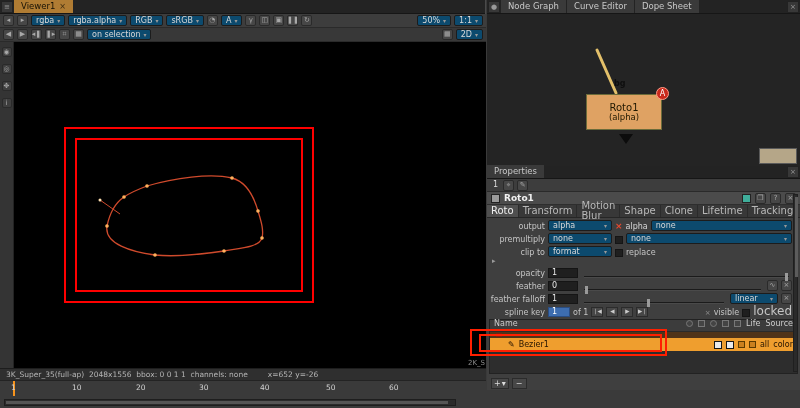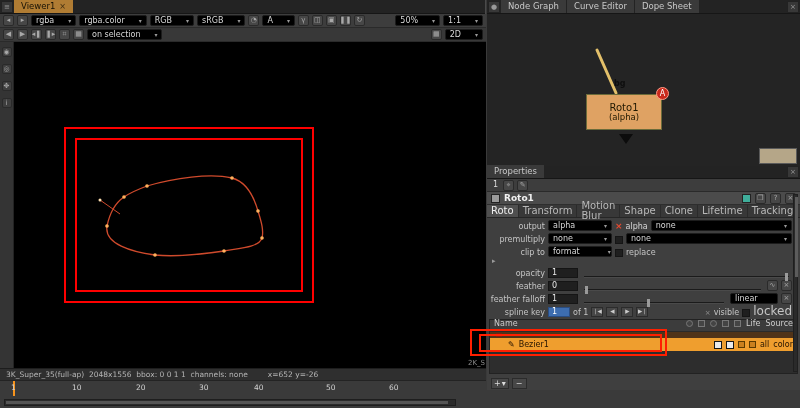--- a/index.html
+++ b/index.html
@@ -12,22 +12,22 @@
   .tabbar{display:flex;align-items:flex-end;background:#232323;border-bottom:1px solid #161616}
   .tab{height:13px;display:flex;align-items:center;gap:4px;padding:0 7px;background:#3a3a3a;
        color:#c8c8c8;border-right:1px solid #232323;font-size:8.5px;white-space:nowrap}
   .tab.active{background:#b07c33;color:#151005}
   .tab .x{font-size:8px;opacity:.75}
   .tbicon{width:12px;height:12px;background:#383838;border:1px solid #222;margin:0 1px;
           display:inline-flex;align-items:center;justify-content:center;font-size:7px;color:#999}
 
   
   .vtb{background:#3d3d3d;border-bottom:1px solid #2a2a2a;display:flex;align-items:center;gap:3px;padding:0 3px}
-  .dd{height:11px;background:#000000;border:1px solid #1c1c1c;border-radius:2px;color:#d8d8d8;
-      display:inline-flex;align-items:center;gap:14px;padding:0 4px;font-size:8px;white-space:nowrap}
+  .dd{height:11px;background:#0c4a6e;border:1px solid #1c1c1c;border-radius:2px;color:#d8d8d8;
+      display:inline-flex;align-items:center;gap:3px;padding:0 4px;font-size:8px;white-space:nowrap}
   .dd .car{font-size:6px;color:#999}
   .mi{width:11px;height:11px;background:#474747;border:1px solid #2a2a2a;border-radius:2px;flex:none;
       display:inline-flex;align-items:center;justify-content:center;font-size:7px;color:#a8a8a8}
   .sp{flex:1}
 
   .strip{background:#343434;border-right:1px solid #232323;display:flex;flex-direction:column;
          align-items:center;gap:7px;padding-top:5px}
   .strip .mi{width:10px;height:10px;background:#3e3e3e}
 
   .viewer{background:#000;overflow:hidden}
@@ -115,21 +115,21 @@
     </div>
 
     <div class="abs vtb" style="left:0;top:14px;width:486px;height:14px">
       <span class="mi">◂</span>
       <span class="mi">▸</span>
       <div class="dd">
           <span>rgba</span>
           <span class="car">▾</span>
         </div>
       <div class="dd">
-          <span>rgba.color</span>
+          <span>rgba.alpha</span>
           <span class="car">▾</span>
         </div>
       <div class="dd">
           <span>RGB</span>
           <span class="car">▾</span>
         </div>
       <div class="dd">
           <span>sRGB</span>
           <span class="car">▾</span>
         </div>
@@ -206,21 +206,21 @@
       <span style="margin-left:20px">x=652 y=-26</span>
     </div>
 
     <div class="abs timeline" style="left:0;top:380px;width:486px;height:28px">
       <div class="ruler">
         <div class="playhead"></div>
         <span class="tick" style="left:11px">1</span>
         <span class="tick" style="left:72px">10</span>
         <span class="tick" style="left:136px">20</span>
         <span class="tick" style="left:199px">30</span>
-        <span class="tick" style="left:254px">40</span>
+        <span class="tick" style="left:260px">40</span>
         <span class="tick" style="left:326px">50</span>
         <span class="tick" style="left:389px">60</span>
       </div>
       <div class="tl-bar">
         <div class="tl-thumb"></div>
       </div>
     </div>
   </div>
 
   <div class="abs tabbar" style="left:487px;top:0;width:313px;height:14px">

